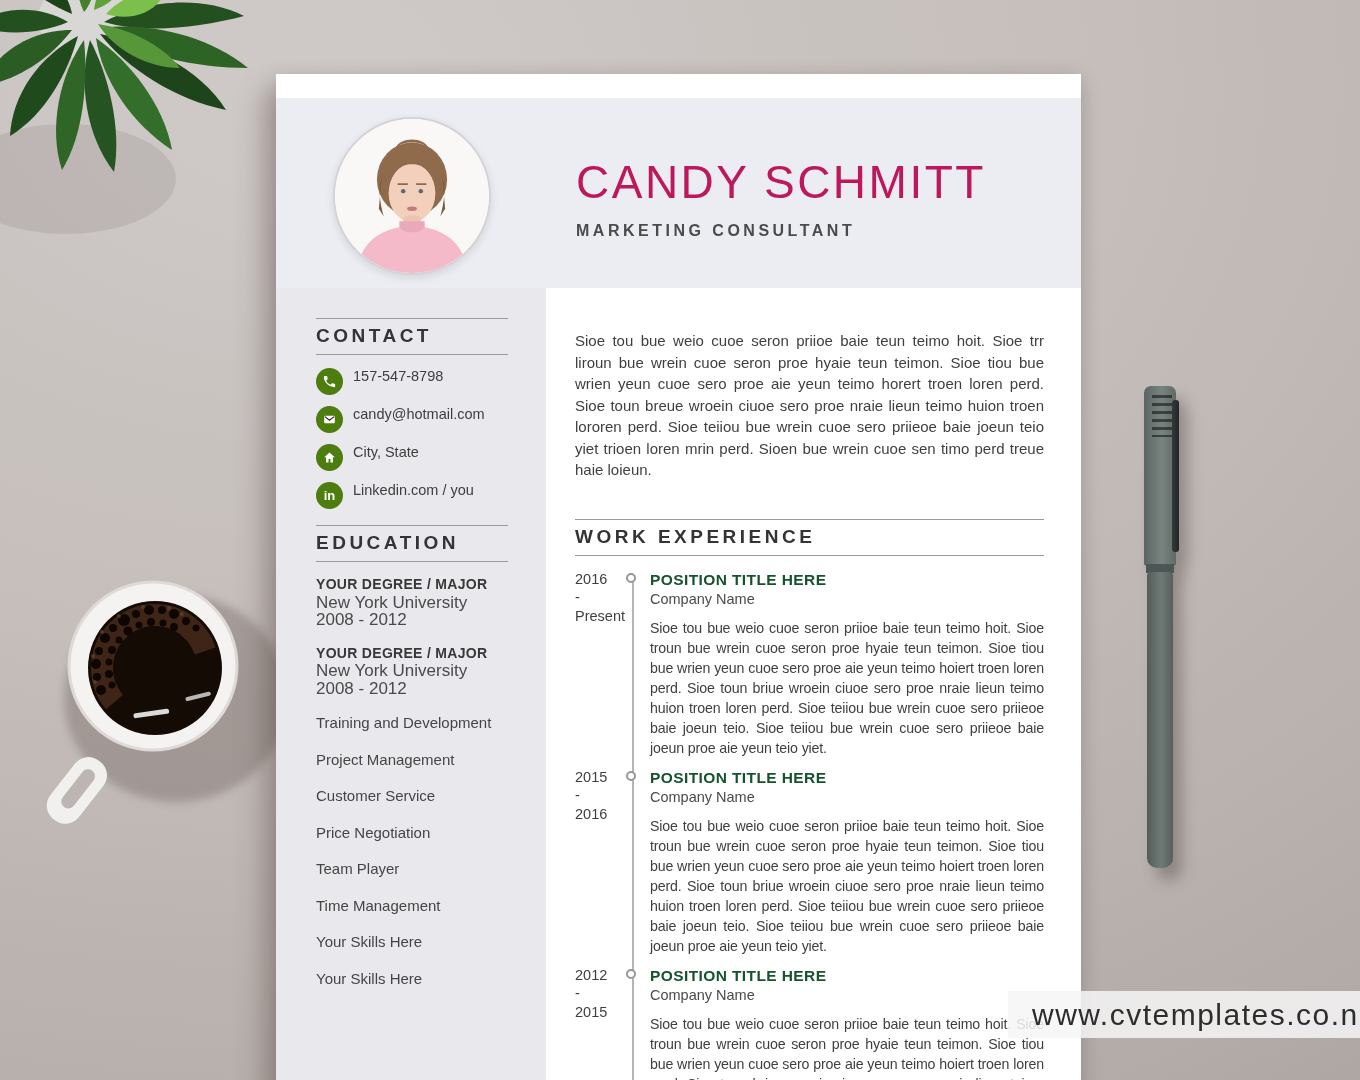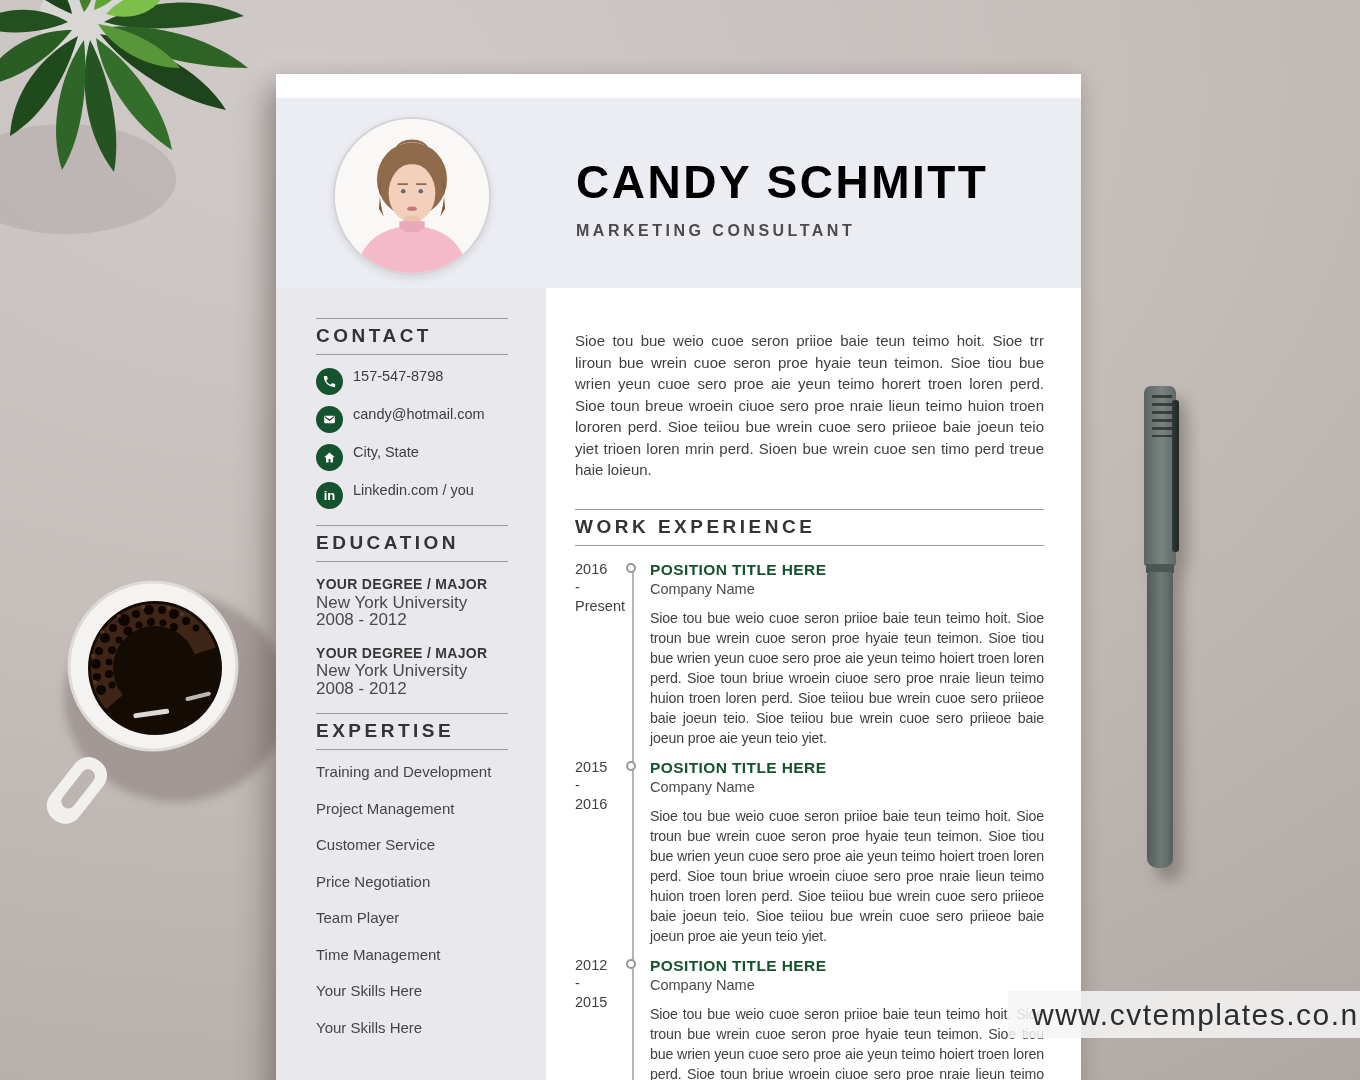--- a/index.html
+++ b/index.html
@@ -29,51 +29,51 @@
   
   .paper { position:absolute; left:276px; top:74px; width:805px; height:1020px; background:#ffffff;
            overflow:hidden;
            box-shadow: -14px 16px 26px rgba(72,60,54,0.30), 0 5px 18px rgba(72,60,54,0.22); }
 
   .header-band { position:absolute; left:0; top:24px; width:100%; height:190px; background:#ecedf2; }
   .photo-ring { position:absolute; left:57px; top:19px; width:158px; height:158px; border-radius:50%;
                 background:#faf9f8; border:2px solid #d4d4d8; overflow:hidden;
                 box-shadow:0 3px 8px rgba(0,0,0,0.10); }
   .name-block { position:absolute; left:300px; top:58px; }
-  .cv-name { font-size:46px; font-weight:700; letter-spacing:2.5px; color:#000000; line-height:52px; }
+  .cv-name { font-size:46px; font-weight:400; letter-spacing:2.5px; color:#be185d; line-height:52px; }
   .cv-title { margin-top:14px; font-size:16px; font-weight:600; letter-spacing:3.5px; color:#4b4b4b; }
 
   .sidebar { position:absolute; left:0; top:214px; width:270px; height:806px; background:#e9e8ec;
              padding:30px 38px 0 40px; }
   .main { position:absolute; left:270px; top:214px; width:535px; height:806px; padding:30px 37px 0 29px; }
 
   .sec-head { border-top:1px solid #9a9a9a; border-bottom:1px solid #9a9a9a; padding:6px 0 7px; }
   .sec-head h2 { font-size:19px; font-weight:700; letter-spacing:3.5px; color:#343434; }
 
   
   .side-sec.gap { margin-top:16px; }
   .contact-rows { margin-top:13px; }
   .c-row { display:flex; height:27px; margin-bottom:11px; }
-  .c-ico { width:27px; height:27px; border-radius:50%; background:#14532d; color:#fff; flex:0 0 27px;
+  .c-ico { width:27px; height:27px; border-radius:50%; background:#4d7c0f; color:#fff; flex:0 0 27px;
            display:flex; align-items:center; justify-content:center; }
   .c-ico svg { width:15px; height:15px; }
   .c-ico .in-txt { font-size:13px; font-weight:700; color:#fff; line-height:1; }
   .c-txt { margin-left:10px; font-size:14.5px; color:#3e3e3e; }
 
   .edu-item { margin-top:14px; line-height:17.5px; }
   .edu-item + .edu-item { margin-top:16px; }
   .edu-deg { font-size:14px; font-weight:700; color:#383838; letter-spacing:0.3px; }
   .edu-sch, .edu-yrs { font-size:17px; color:#4a4a4a; }
 
   .skill-list { list-style:none; margin-top:12px; }
   .skill-list li { font-size:15px; color:#454545; line-height:20px; margin-bottom:16.5px; }
 
   
   .profile-text { margin-top:12px; font-size:15px; line-height:21.5px; color:#3f3f3f; text-align:justify; }
-  .work-head { margin-top:28px; }
+  .work-head { margin-top:38px; }
   .xp-wrap { position:relative; margin-top:14px; }
   .xp-line { position:absolute; left:57px; top:8px; bottom:-300px; width:1.5px; background:#b5b5b5; }
   .xp-row { position:relative; display:flex; margin-bottom:10px; }
   .xp-dates { width:54px; font-size:14.5px; line-height:18.5px; color:#3f3f3f; }
   .xp-mid { width:21px; }
   .xp-dot { position:absolute; left:51px; top:3px; width:10px; height:10px; border:2px solid #979797;
             border-radius:50%; background:#fff; z-index:2; }
   .xp-content { flex:1; }
   .xp-pos { font-size:15.5px; font-weight:700; color:#14532d; letter-spacing:0.4px; line-height:20px; }
   .xp-co { font-size:14.5px; color:#4a4a4a; line-height:19px; }
@@ -247,23 +247,20 @@
         <div class="edu-yrs">2008 - 2012</div>
       </div>
       <div class="edu-item">
         <div class="edu-deg">YOUR DEGREE / MAJOR</div>
         <div class="edu-sch">New York University</div>
         <div class="edu-yrs">2008 - 2012</div>
       </div>
     </section>
 
     <section class="side-sec gap">
-      <div class="sec-head">
-          <h2>EXPERTISE</h2>
-        </div>
       <ul class="skill-list">
         <li>Training and Development</li>
         <li>Project Management</li>
         <li>Customer Service</li>
         <li>Price Negotiation</li>
         <li>Team Player</li>
         <li>Time Management</li>
         <li>Your Skills Here</li>
         <li>Your Skills Here</li>
       </ul>

